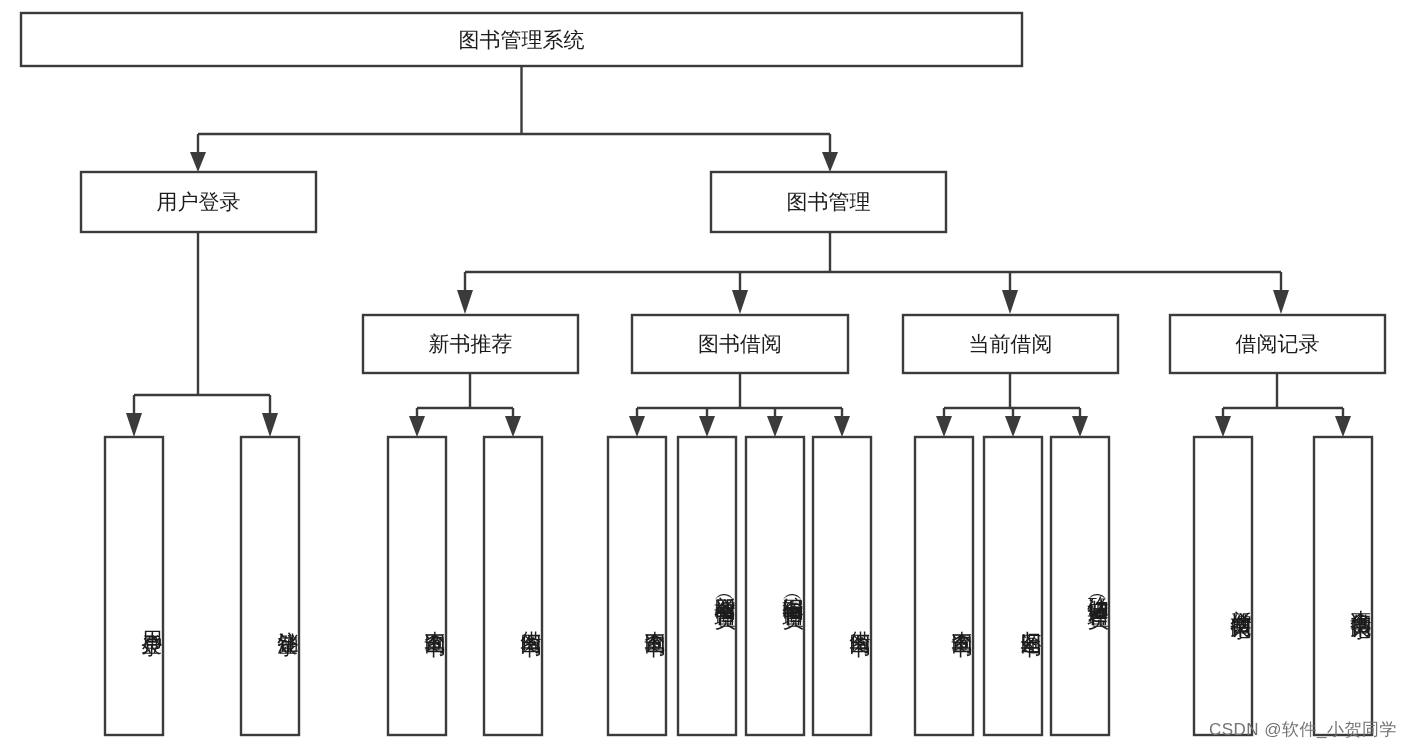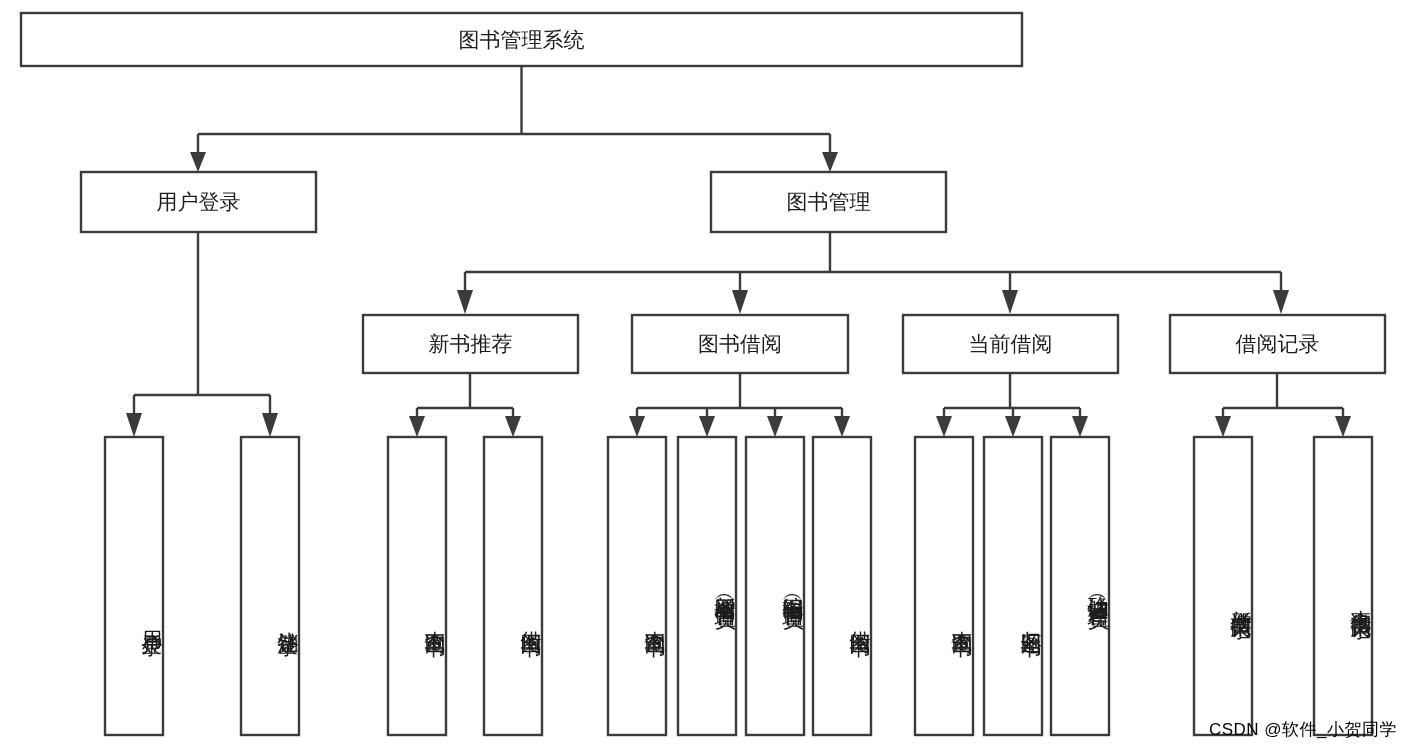--- a/index.html
+++ b/index.html
@@ -63,21 +63,21 @@
     justify-content: center;
     white-space: nowrap;
     pointer-events: none;
   }
   .watermark {
     position: absolute;
     right: 8px;
     bottom: 6px;
     font-family: "Liberation Sans", "DejaVu Sans", sans-serif;
     font-size: 17px;
-    color: #000000;
+    color: #737373;
     letter-spacing: 0.5px;
     user-select: none;
   }
 </style>
 </head>
 <body>
 
 <div id="diagram-root">
 
   <svg class="diagram-canvas" viewBox="0 0 1405 747">

